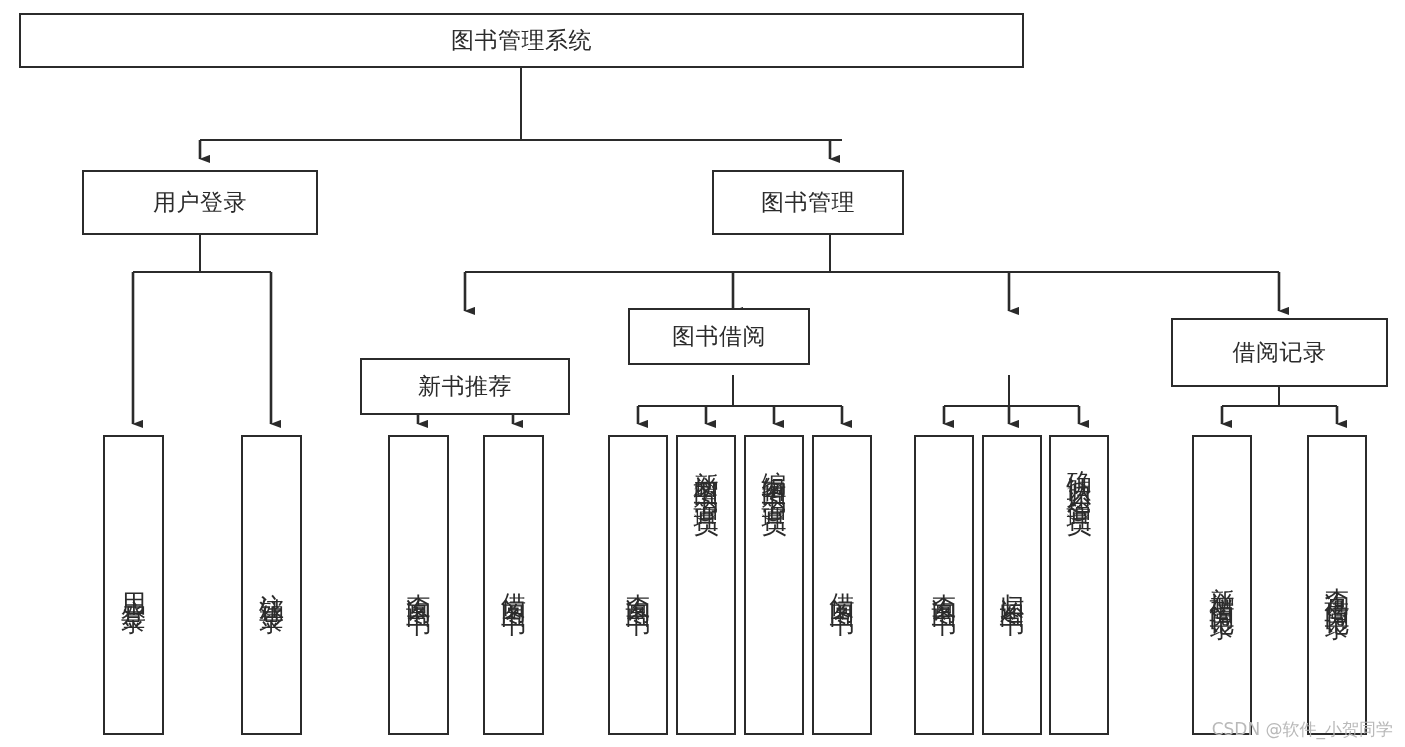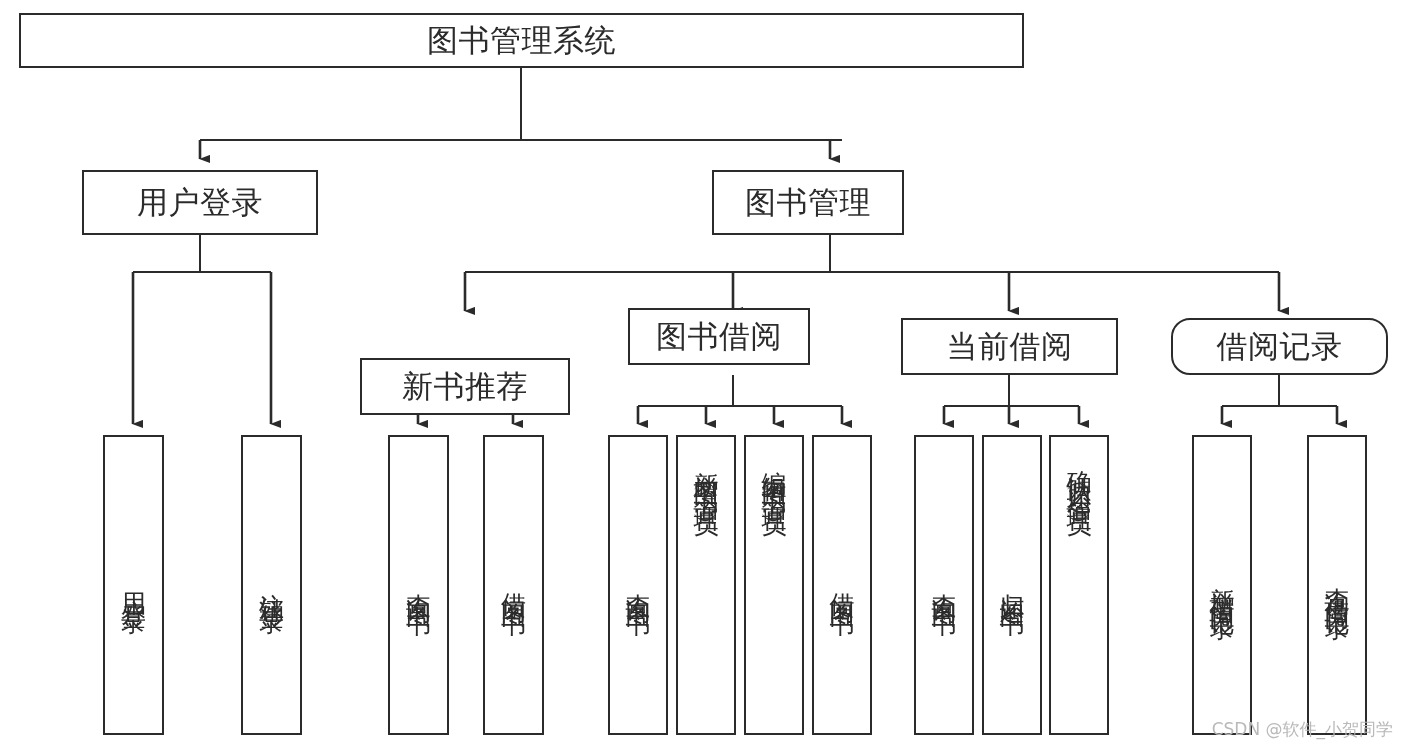--- a/index.html
+++ b/index.html
@@ -36,21 +36,21 @@
     color: #2b2b2b;
     z-index: 2;
   }
   .node-box .node-label {
     display: block;
     text-align: center;
     line-height: 1.18;
     letter-spacing: 0.5px;
   }
   .node-horizontal .node-label {
-    font-size: 31px;
+    font-size: 23px;
   }
   .node-vertical {
     align-items: flex-start;
     padding-top: 14px;
   }
   .node-vertical .node-label {
     writing-mode: vertical-rl;
     text-orientation: upright;
     font-size: 25px;
     letter-spacing: 6px;
@@ -169,24 +169,21 @@
   <div class="node-box node-horizontal" style="left:712px; top:170px; width:192px; height:65px;">
     <span class="node-label">图书管理</span>
   </div>
 
   <div class="node-box node-horizontal" style="left:360px; top:318px; width:210px; height:57px;margin-top:40px;">
     <span class="node-label">新书推荐</span>
   </div>
   <div class="node-box node-horizontal" style="left:628px; top:308px; width:182px; height:57px;">
     <span class="node-label">图书借阅</span>
   </div>
-  <div class="node-box node-horizontal" style="left:901px; top:318px; width:217px; height:57px;">
-    <span class="node-label">当前借阅</span>
-  </div>
-  <div class="node-box node-horizontal" style="left:1171px; top:318px; width:217px; height:57px;border-radius:19px;">
+  <div class="node-box node-horizontal" style="left:1171px; top:318px; width:217px; height:69px;">
     <span class="node-label">借阅记录</span>
   </div>
 
   <div class="node-box node-vertical vmid" style="left:103px; top:435px; width:61px; height:300px;">
     <span class="node-label">用户登录</span>
   </div>
   <div class="node-box node-vertical vmid" style="left:241px; top:435px; width:61px; height:300px;">
     <span class="node-label">注销登录</span>
   </div>
 

